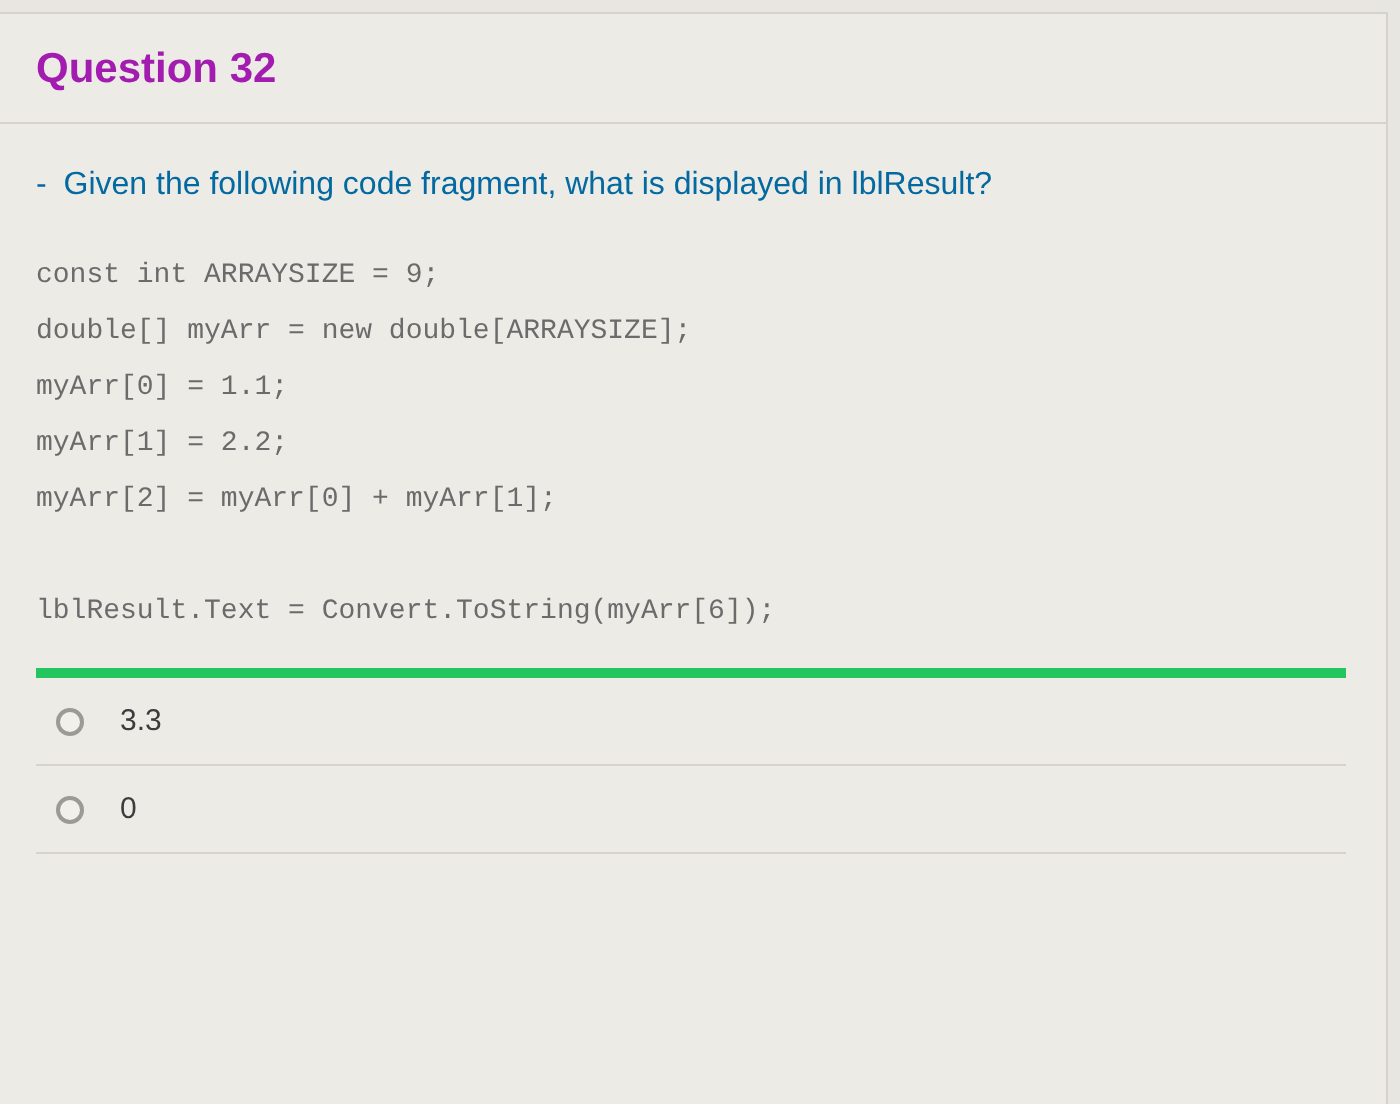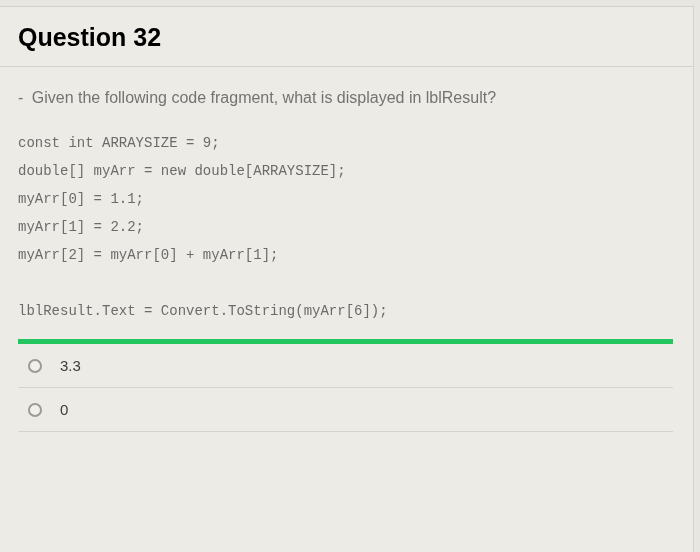--- a/index.html
+++ b/index.html
@@ -20,30 +20,30 @@
     border-top: 1px solid #d6d3cc;
     border-right: 1px solid #d6d3cc;
     min-height: 546px;
     position: relative;
   }
   .question-header {
     padding: 16px 20px 14px 18px;
     border-bottom: 1px solid #d6d3cc;
   }
   .question-title {
-    font-size: 25px;
+    font-size: 21px;
     font-weight: 700;
-    color: #000000;
+    color: #a21caf;
   }
   .question-body {
     padding: 22px 20px 0 18px;
   }
   .prompt {
     font-size: 16px;
-    color: #737373;
+    color: #0369a1;
     margin-bottom: 22px;
   }
   .code-block {
     font-family: "Courier New", Courier, monospace;
     font-size: 14px;
     color: #6b6b6b;
     line-height: 2.0;
     white-space: pre;
     margin-bottom: 14px;
   }

